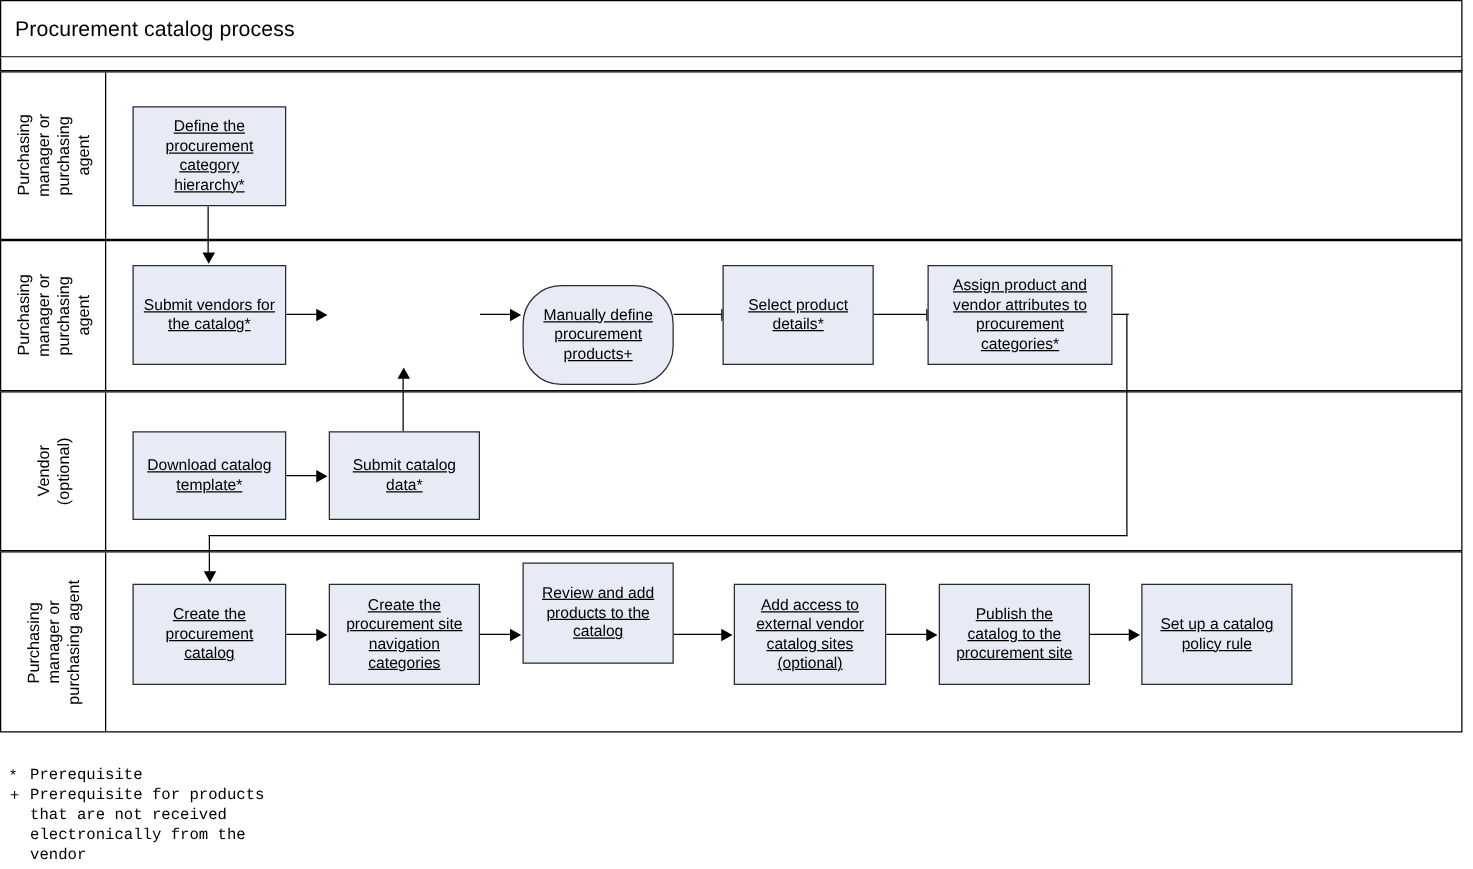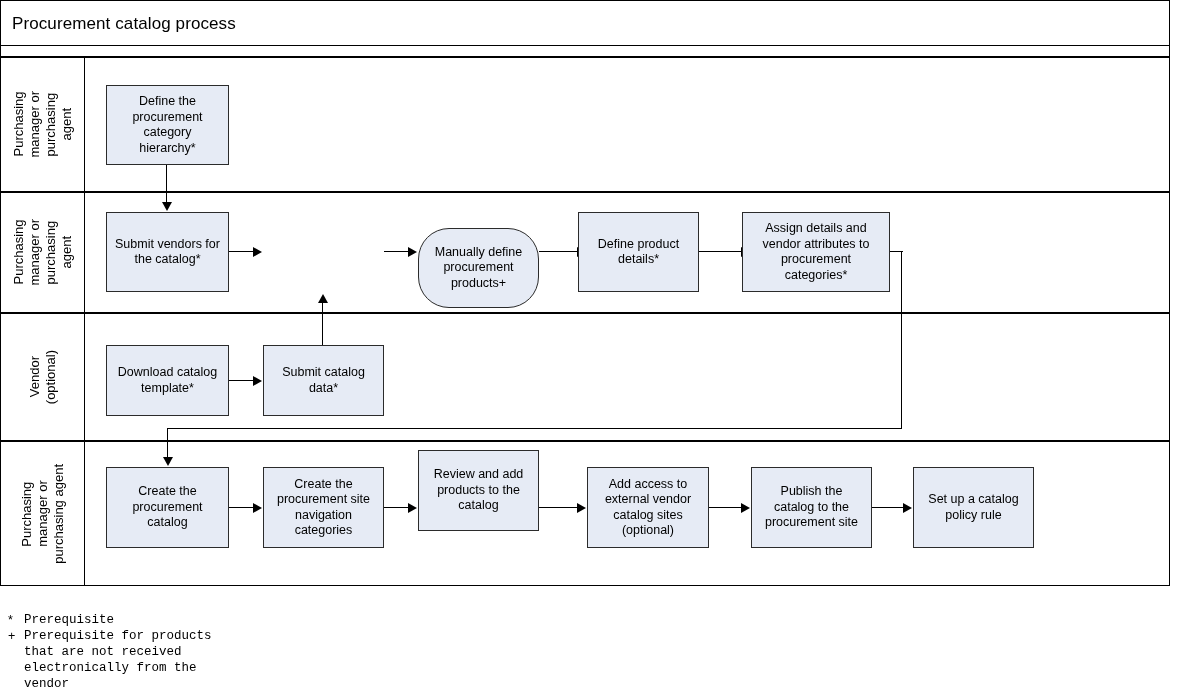--- a/index.html
+++ b/index.html
@@ -89,21 +89,21 @@
     border: 1px solid #2b2b2b;
     box-sizing: border-box;
     display: flex;
     align-items: center;
     justify-content: center;
     text-align: center;
     font-size: 12.5px;
     line-height: 15.5px;
     padding: 2px 5px;
   }
-  .node span { display: block; white-space: pre-line; }
+  .node span { display: block; white-space: pre-line; text-decoration: underline; }
 
   
   .conn {
     position: absolute;
     background: #000000;
   }
   .conn.h { height: 1.4px; }
   .conn.v { width: 1.4px; }
 
   .arrow-right {
@@ -242,25 +242,25 @@
   <div class="node" style="left:106px; top:212px; width:123px; height:80px;">
     <span>Submit vendors for
 the catalog*</span>
   </div>
   <div class="node" style="left:418px; top:228px; width:121px; height:80px;border-radius:31px;">
     <span>Manually define
 procurement
 products+</span>
   </div>
   <div class="node" style="left:578px; top:212px; width:121px; height:80px;">
-    <span>Define product
+    <span>Select product
 details*</span>
   </div>
   <div class="node" style="left:742px; top:212px; width:148px; height:80px;">
-    <span>Assign details and
+    <span>Assign product and
 vendor attributes to
 procurement
 categories*</span>
   </div>
 
   <div class="node" style="left:263px; top:345px; width:121px; height:71px;">
     <span>Submit catalog
 data*</span>
   </div>
   <div class="node" style="left:106px; top:345px; width:123px; height:71px;">

